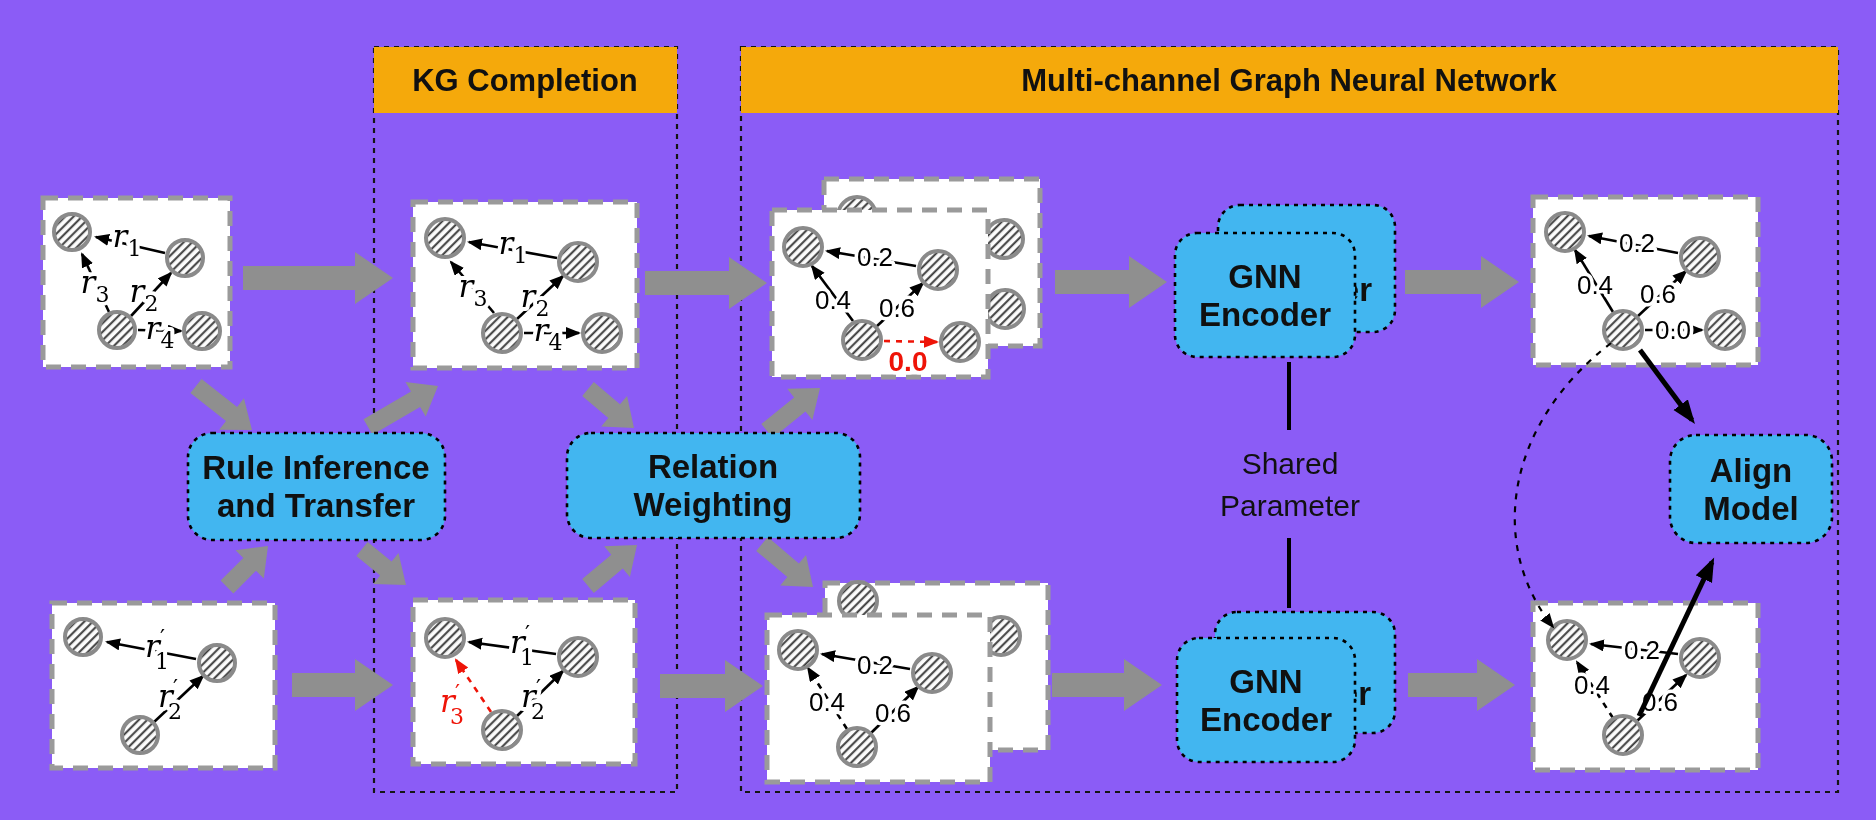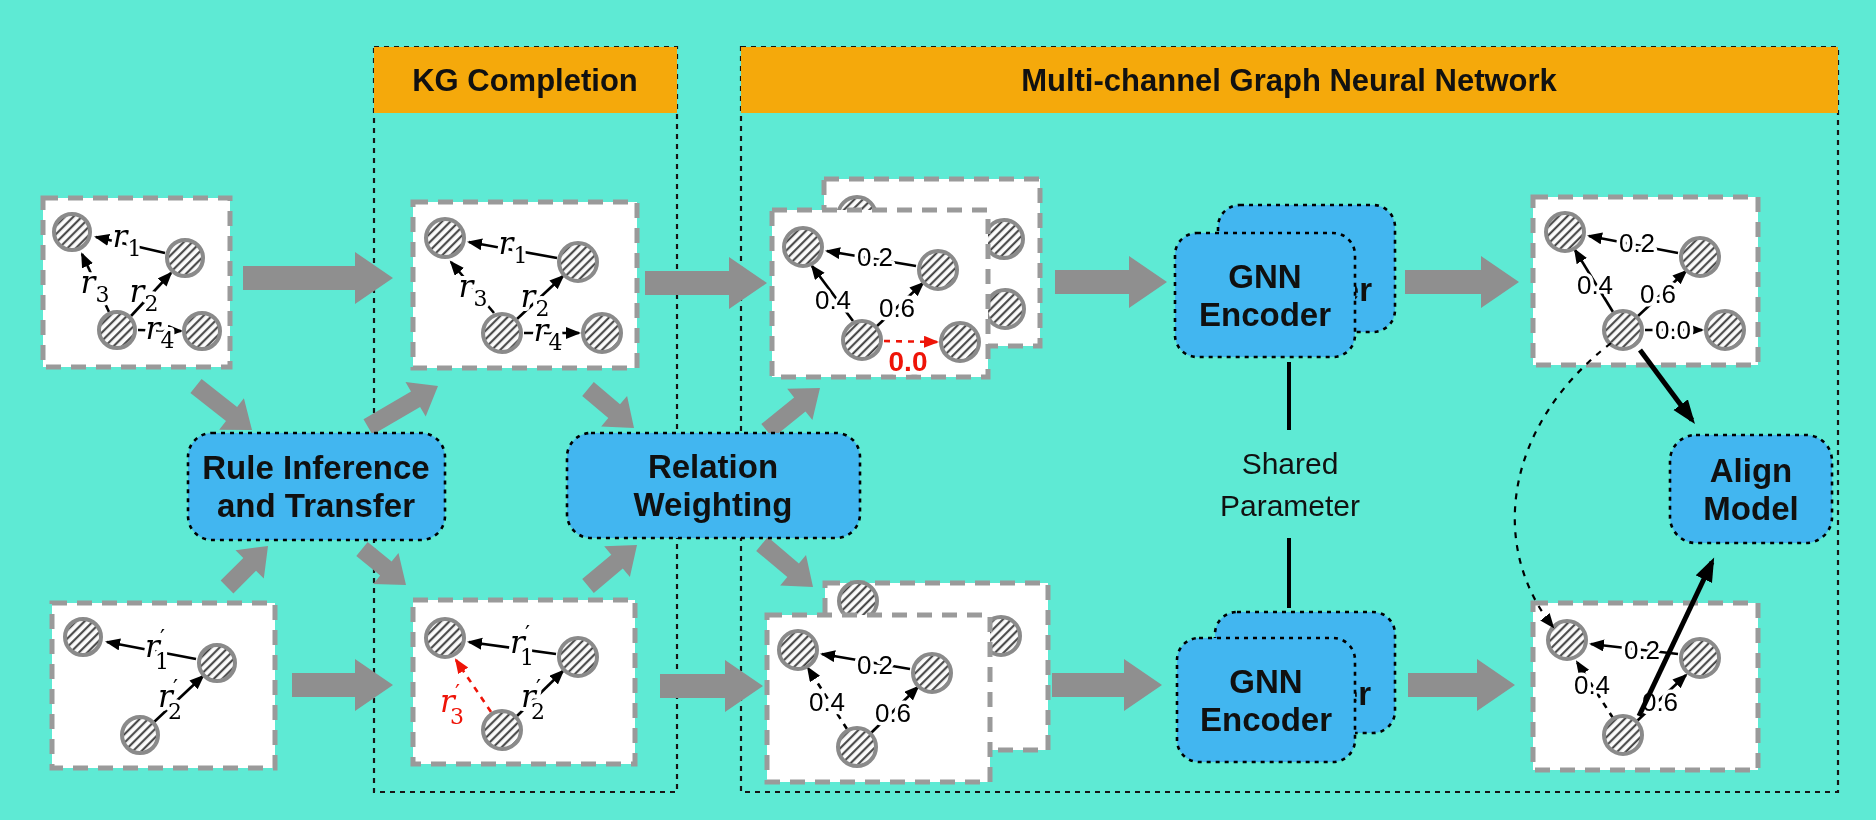--- a/index.html
+++ b/index.html
@@ -1,16 +1,16 @@
 <!DOCTYPE html>
 <html style="--orange: #F5A90B; --blue: #42B6F0; --red: #EE1408; --gray_arrow: #8F8F8F;"><head>
 <meta charset="utf-8">
 <style>
   html,body{margin:0;padding:0;background:#fff;}
-  .canvas{position:relative;width:1876px;height:820px;background:#5eead4;overflow:hidden;}
+  .canvas{position:relative;width:1876px;height:820px;background:#8b5cf6;overflow:hidden;}
   svg{display:block;}
   .hdr-rect{fill:var(--orange);}
   .hdr-text{font:bold 31px "Liberation Sans",sans-serif;fill:#111;text-anchor:middle;}
   .section{fill:none;stroke:#151515;stroke-width:2.2;stroke-dasharray:5 5;}
   .gbox{fill:#ffffff;stroke:#9a9a9a;stroke-width:5;stroke-dasharray:15 10;}
   .node{fill:url(#hatch);stroke:#8a8a8a;stroke-width:4;}
   .edge{stroke:#000;stroke-width:2.6;fill:none;}
   .edge.dash{stroke-dasharray:6 6;}
   .edge.red{stroke:var(--red);stroke-dasharray:6 6;}
   .rel{font:italic 31px "DejaVu Serif",serif;fill:#000;text-anchor:middle;paint-order:stroke;stroke:#fff;stroke-width:8px;stroke-linejoin:round;}

